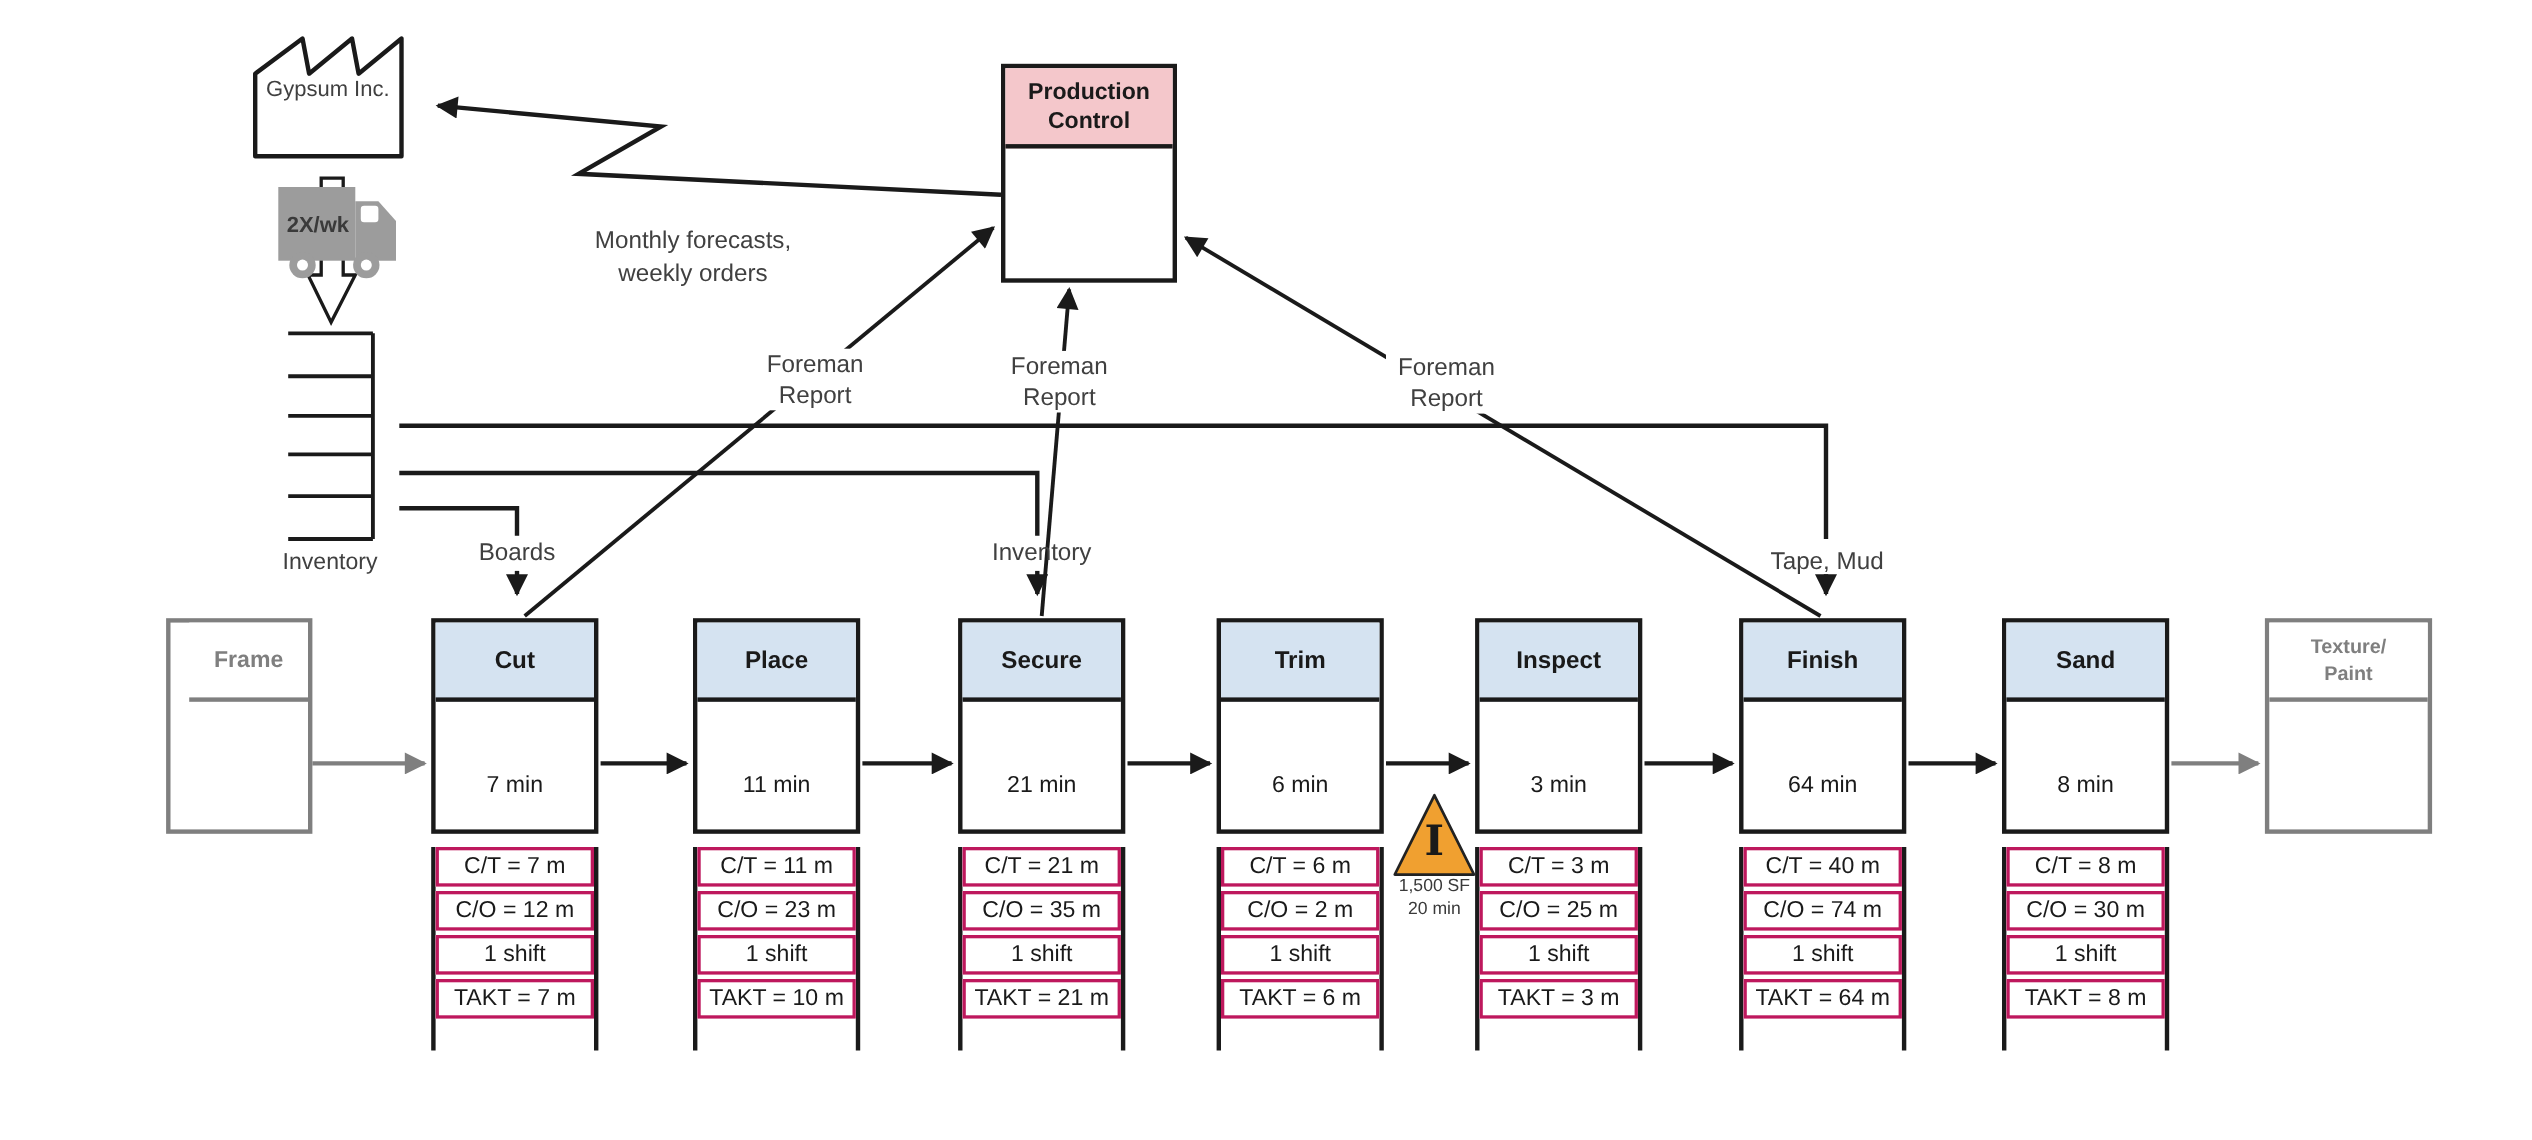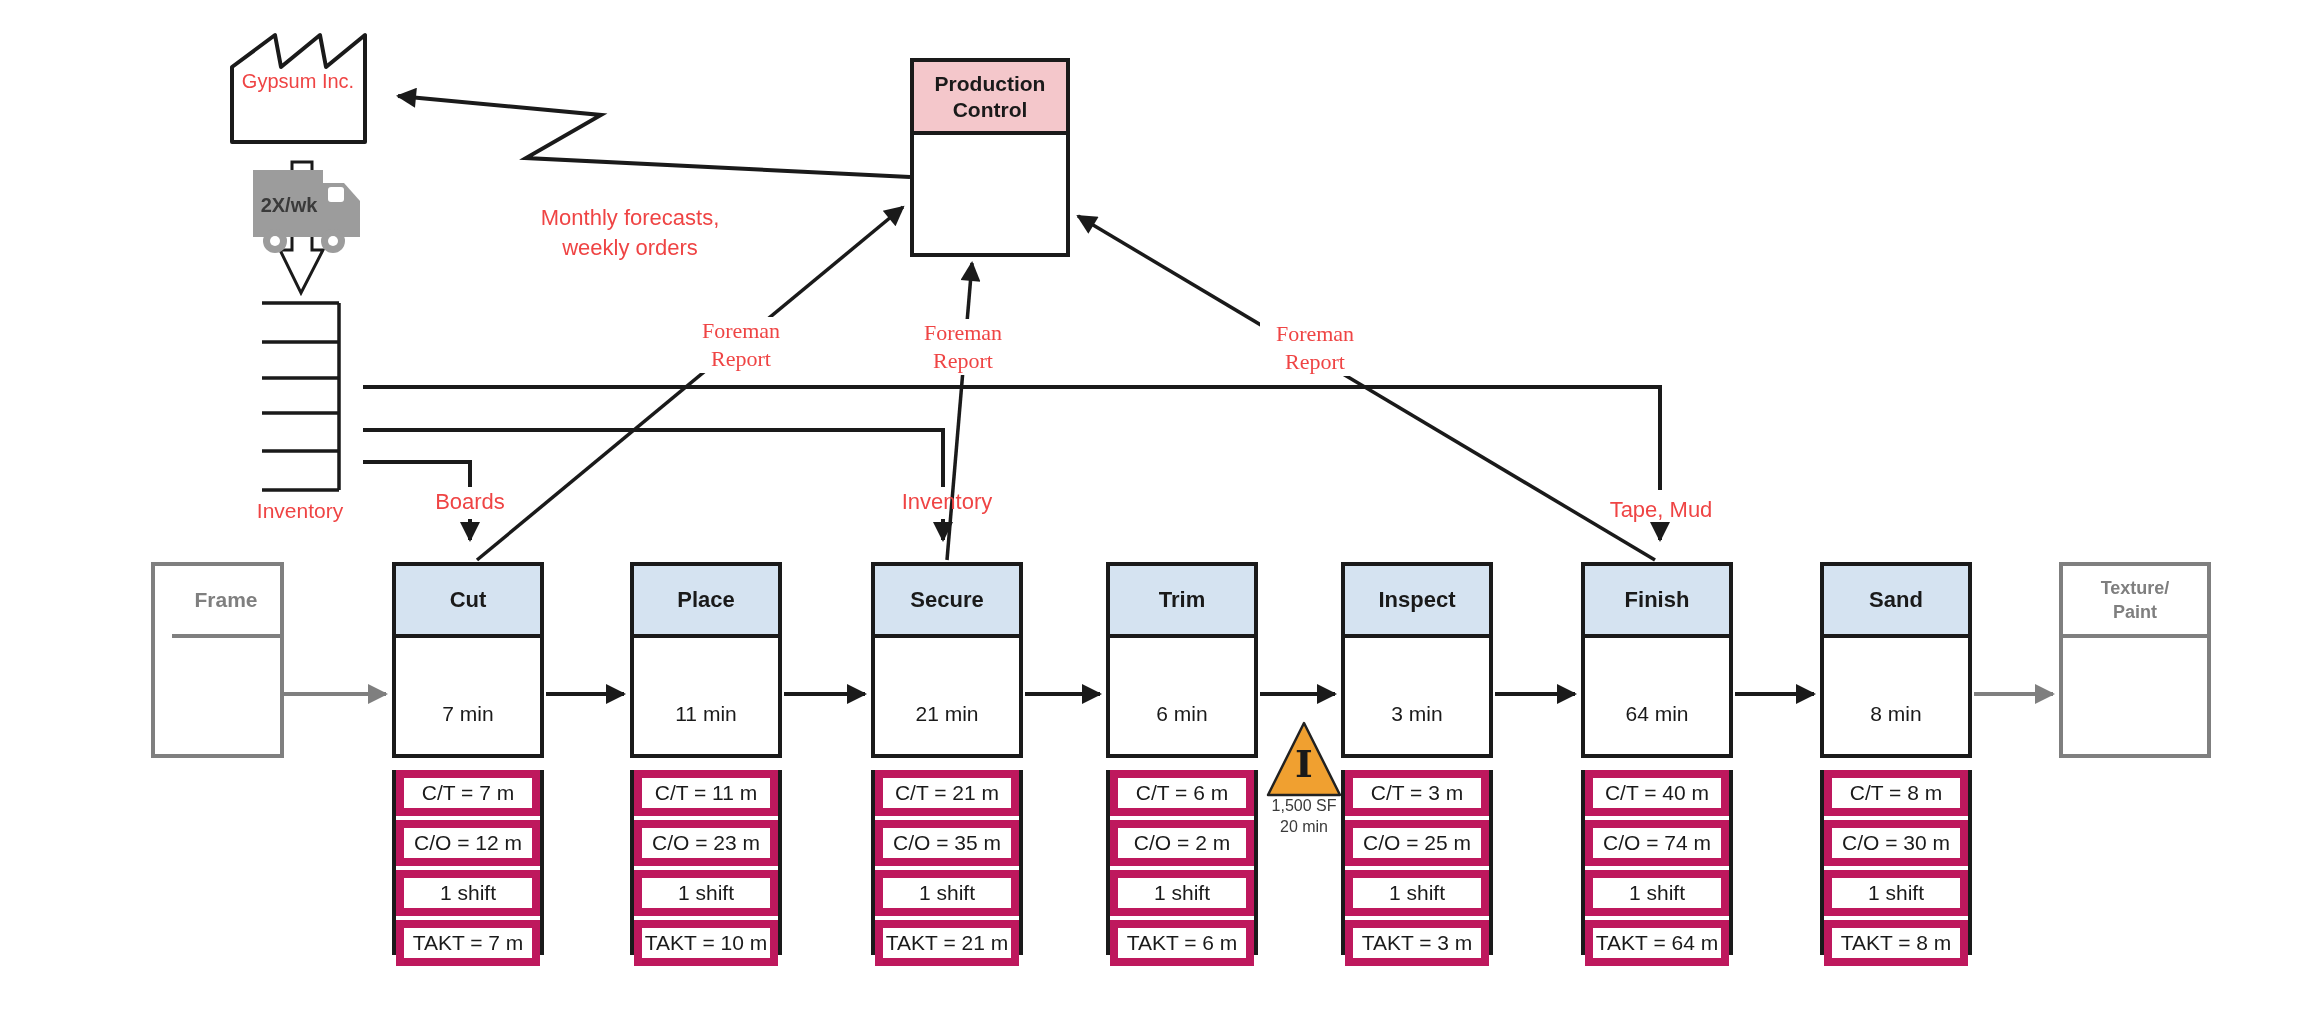--- a/index.html
+++ b/index.html
@@ -2,22 +2,22 @@
 <html><head>
 <meta charset="utf-8">
 <style>
   html,body{margin:0;padding:0;background:#ffffff;}
   .stage{position:relative;width:2302px;height:1036px;background:#ffffff;overflow:hidden;
          font-family:"Liberation Sans", sans-serif;color:#1a1a1a;}
   .stage svg{position:absolute;left:0;top:0;z-index:1;}
   .ov{position:absolute;z-index:2;}
 
   
-  .lbl{font-size:22px;line-height:28px;text-align:center;color:#ef4444;}
-  .whitebg{background:#ffffff;font-family:Liberation Serif, serif;}
+  .lbl{font-size:22px;line-height:28px;text-align:center;color:#404040;}
+  .whitebg{background:#ffffff;}
 
   
   .pbox{position:absolute;top:562px;width:144px;height:188px;border:4px solid #1a1a1a;
         background:#ffffff;z-index:2;}
   .pbox .hd{height:68px;border-bottom:4px solid #1a1a1a;background:#d5e3f1;
             display:flex;align-items:center;justify-content:center;
             font-weight:bold;font-size:22px;text-align:center;}
   .pbox .bd{height:152px;display:flex;align-items:center;justify-content:center;
             font-size:21px;border-radius:20px;}
   .pbox.ext{border-color:#7f7f7f;}
@@ -26,21 +26,21 @@
   
   .cbox{position:absolute;left:910px;top:58px;width:152px;height:191px;
         border:4px solid #1a1a1a;background:#ffffff;z-index:2;}
   .cbox .hd{height:69px;border-bottom:4px solid #1a1a1a;background:#f4c7cb;
             display:flex;align-items:center;justify-content:center;
             font-weight:bold;font-size:21px;line-height:26px;text-align:center;}
 
   
   .dtable{position:absolute;top:770px;width:144px;height:185px;
           border-left:4px solid #1a1a1a;border-right:4px solid #1a1a1a;z-index:2;}
-  .dtable .drow{height:30px;border:8px solid #be185d;margin-bottom:4px;background:#ffffff;
+  .dtable .drow{height:30px;border:3px solid #be185d;margin-bottom:4px;background:#ffffff;
           display:flex;align-items:center;justify-content:center;
           font-size:21px;white-space:nowrap;}
 </style>
 </head>
 <body>
 
 <div class="stage">
 
   <svg width="2302" height="1036" viewBox="0 0 2302 1036">
     <defs>

